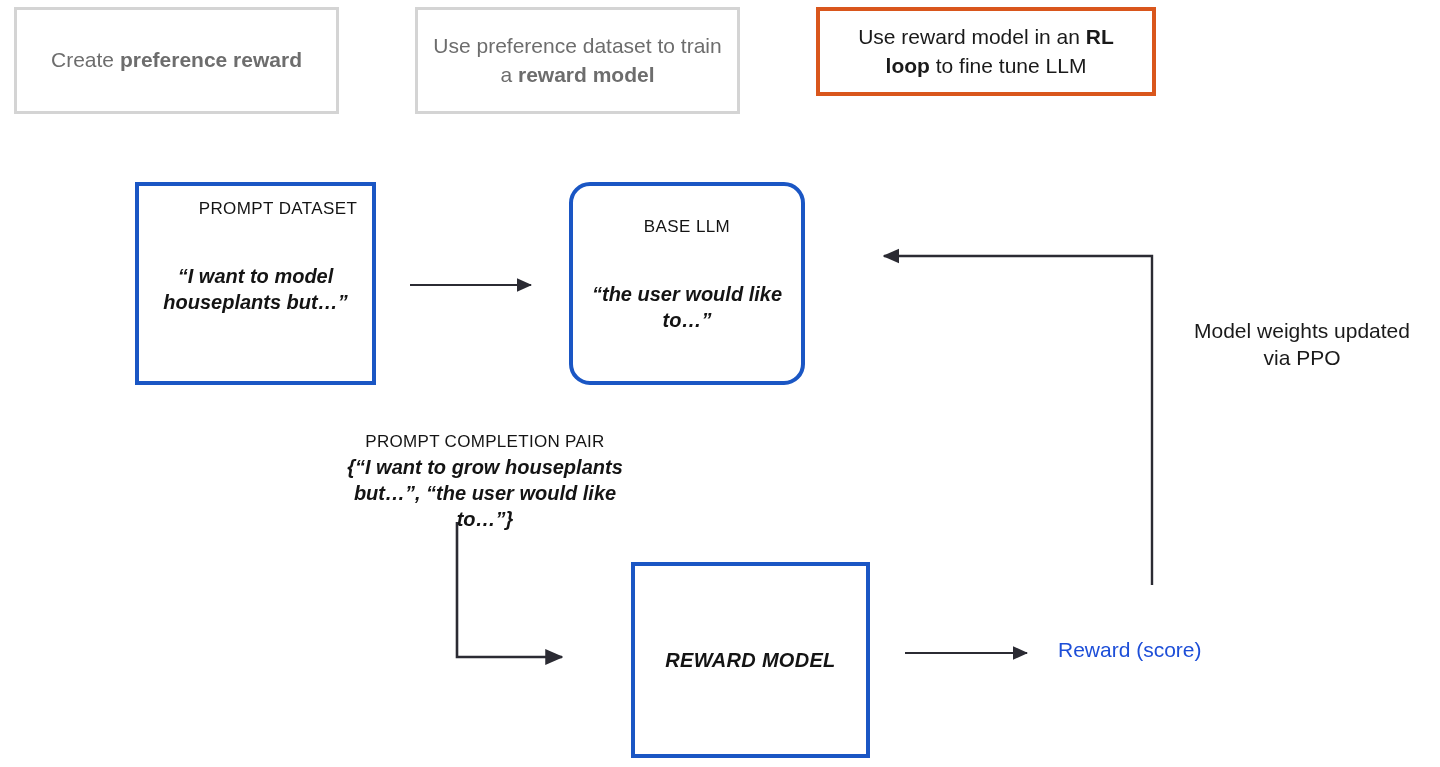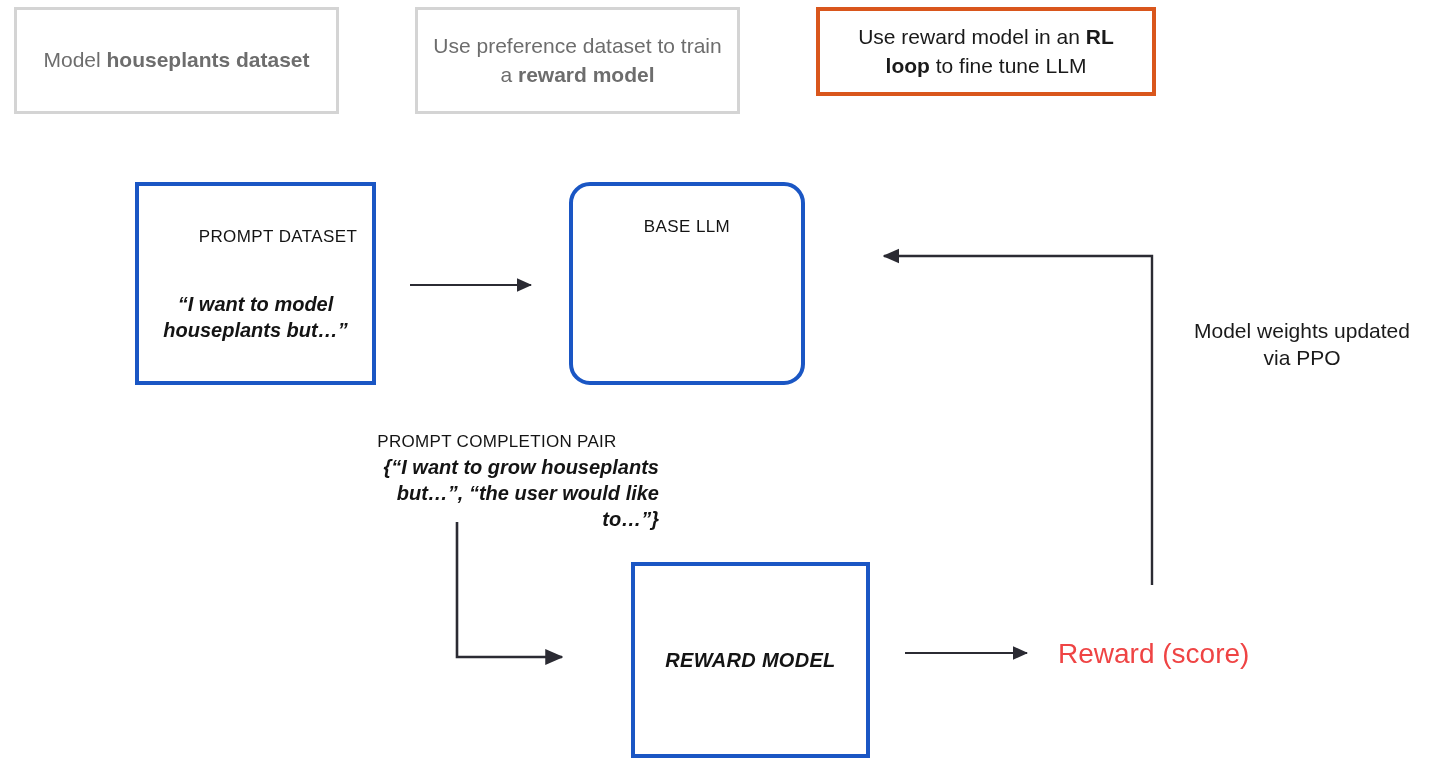--- a/index.html
+++ b/index.html
@@ -91,31 +91,30 @@
   .pair-title {
     font-size: 17px;
     letter-spacing: 0.3px;
     white-space: nowrap;
   }
   .pair-body {
     font-size: 20px;
     font-style: italic;
     font-weight: bold;
     line-height: 1.3;
-    text-align: right;
   }
   .ppo-label {
     font-size: 21px;
     line-height: 1.3;
     color: #1a1a1a;
     margin-top: 24px;
   }
   .reward-label {
-    font-size: 28px;
-    color: #ef4444;
+    font-size: 21px;
+    color: #1d4ed8;
     white-space: nowrap;
   }
 
   
   #arrows {
     position: absolute;
     left: 0; top: 0;
     width: 1440px;
     height: 767px;
     pointer-events: none;
@@ -144,45 +143,46 @@
     <g>
       <path d="M 905 653 L 1027 653" fill="none" stroke="#2b2b33" stroke-width="2.2" marker-end="url(#ah)"></path>
     </g>
 
     <g>
       <path d="M 1152 585 L 1152 256 L 884 256" fill="none" stroke="#2b2b33" stroke-width="2.4" stroke-linejoin="miter" marker-end="url(#ah)"></path>
     </g>
   </svg>
 
   <div class="step-box step-grey" style="left:14px; top:7px; width:325px; height:107px;">
-    <span class="step-text"><span>Model </span><b>houseplants dataset</b></span>
+    <span class="step-text"><span>Create </span><b>preference reward</b></span>
   </div>
 
   <div class="step-box step-grey" style="left:415px; top:7px; width:325px; height:107px;justify-content:center;">
     <span class="step-text"><span>Use preference dataset to train a </span><b>reward model</b></span>
   </div>
 
   <div class="step-box step-orange" style="left:816px; top:7px; width:340px; height:89px;">
     <span class="step-text"><span>Use reward model in an </span><b>RL loop</b><span> to fine tune LLM</span></span>
   </div>
 
   <div class="node-box" style="left:135px; top:182px; width:241px; height:203px;">
-    <div class="node-title" style="margin-top:41px;padding-left:45px;">PROMPT DATASET</div>
+    <div class="node-title" style="margin-top:13px;padding-left:45px;">PROMPT DATASET</div>
     <div class="node-quote" style="margin-top:45px;">“I want to model houseplants but…”</div>
   </div>
 
   <div class="node-box" style="left:569px; top:182px; width:236px; height:203px;border-radius:21px;">
     <div class="node-title" style="margin-top:31px;">BASE LLM</div>
+    <div class="node-quote" style="margin-top:45px;">“the user would like to…”</div>
   </div>
 
   <div class="node-box" style="left:631px; top:562px; width:239px; height:196px; justify-content:center;">
     <div class="node-center-title">REWARD MODEL</div>
   </div>
 
-  <div class="label" style="left:327px; top:432px; width:340px;">
+  <div class="label" style="left:315px; top:432px; width:340px;">
     <div class="pair-title">PROMPT COMPLETION PAIR</div>
     <div class="pair-body" style="margin-top:2px; padding:0 8px;">{“I want to grow houseplants but…”, “the user would like to…”}</div>
   </div>
 
   <div class="label ppo-label" style="left:1168px; top:293px; width:268px; text-align:center;">
     <div>Model weights updated</div>
     <div>via PPO</div>
   </div>
 
   <div class="label reward-label" style="left:1058px; top:638px; text-align:left;">Reward (score)</div>

